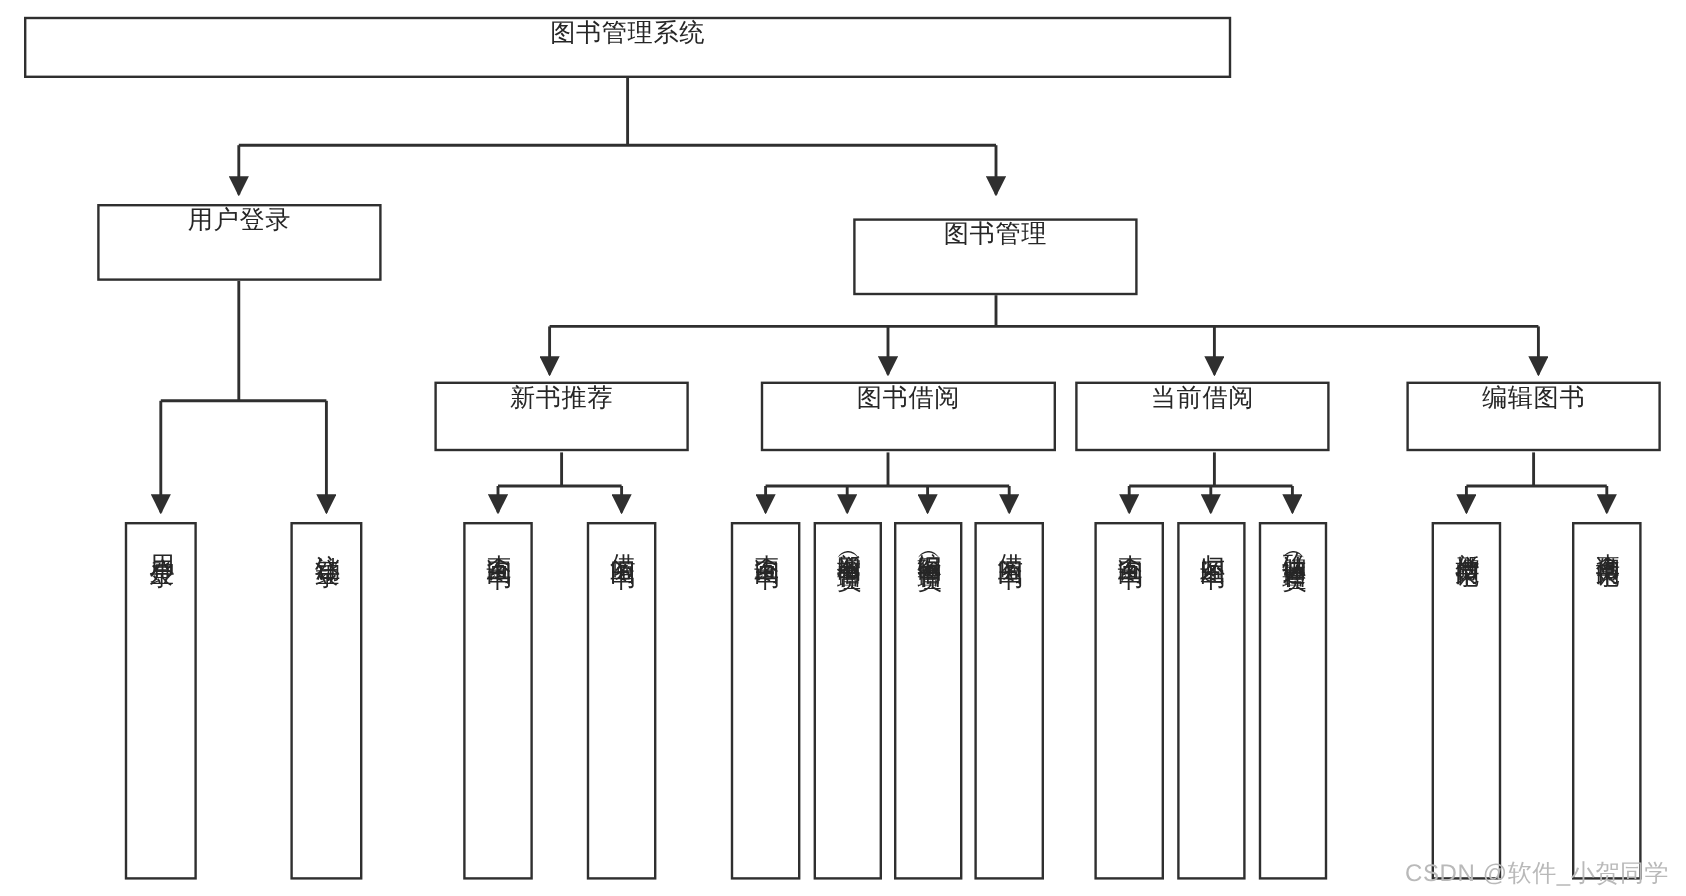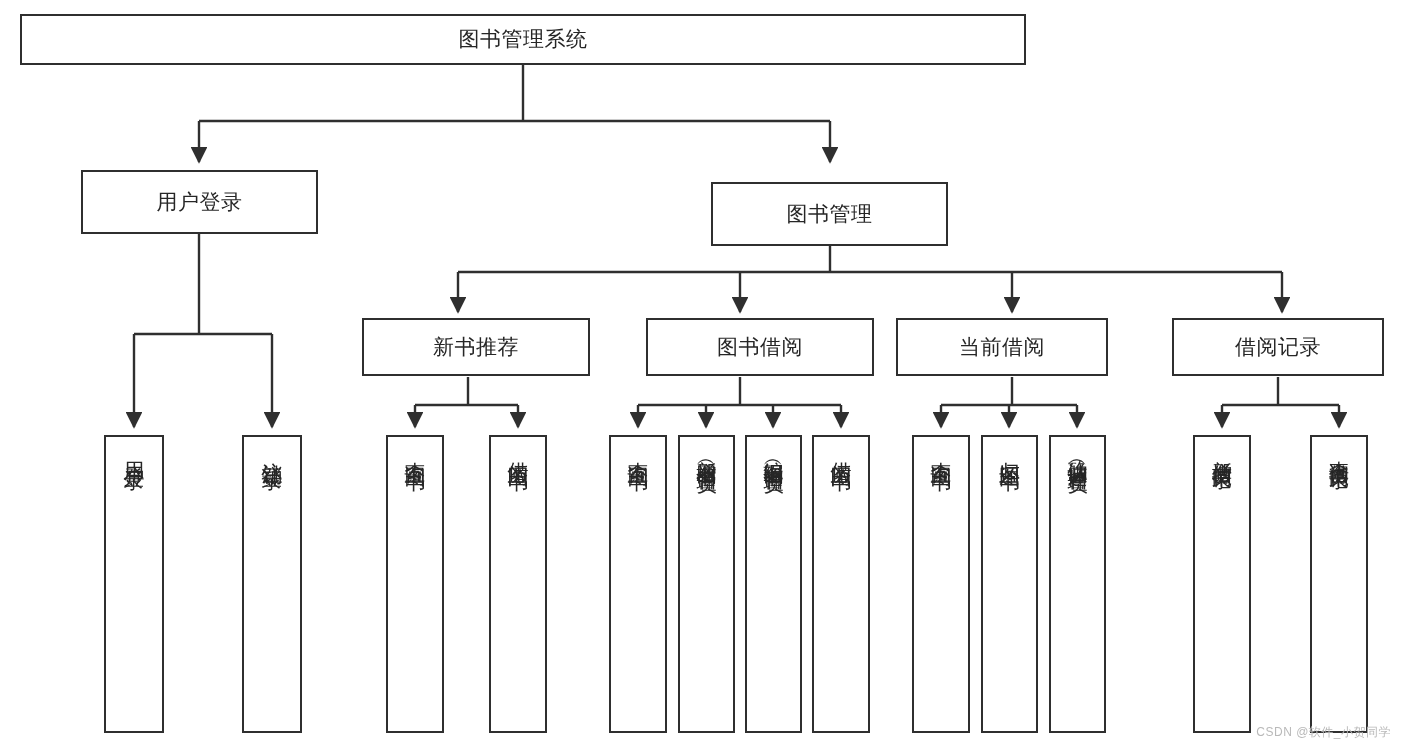--- a/index.html
+++ b/index.html
@@ -17,21 +17,21 @@
     position:absolute;left:0;top:0;
     width:1405px;height:747px;
     pointer-events:none;
   }
   .node{
     position:absolute;
     box-sizing:border-box;
     border:2px solid #2f2f2f;
     background:#ffffff;
     display:flex;
-    align-items:center;
+    align-items:flex-start;
     justify-content:center;
     color:#222222;
   }
   .node .label{
     display:block;
     text-align:center;
     line-height:1.18;
     color:#262626;
     letter-spacing:0.5px;
   }
@@ -52,21 +52,21 @@
     letter-spacing:3px;
     white-space:nowrap;
   }
   .node.vert.tall .label{
     font-size:20px;
     letter-spacing:2px;
   }
   #watermark{
     position:absolute;
     right:14px;bottom:6px;
-    font-size:12px;
+    font-size:20px;
     color:#b9b9b9;
     letter-spacing:0.5px;
     white-space:nowrap;
     user-select:none;
   }
 </style>
 </head>
 <body>
 
 <div id="diagram">
@@ -125,31 +125,31 @@
     <span class="label">图书管理系统</span>
   </div>
 
   <div class="node horiz" style="left:81px;top:170px;width:237px;height:64px;">
     <span class="label">用户登录</span>
   </div>
   <div class="node horiz" style="left:711px;top:182px;width:237px;height:64px;">
     <span class="label">图书管理</span>
   </div>
 
-  <div class="node horiz" style="left:362px;top:318px;width:228px;height:58px;">
+  <div class="node horiz" style="left:362px;top:318px;width:212px;height:58px;">
     <span class="label">新书推荐</span>
   </div>
-  <div class="node horiz" style="left:634px;top:318px;width:228px;height:58px;margin-left:12px;">
+  <div class="node horiz" style="left:634px;top:318px;width:246px;height:58px;">
     <span class="label">图书借阅</span>
   </div>
   <div class="node horiz" style="left:896px;top:318px;width:212px;height:58px;">
     <span class="label">当前借阅</span>
   </div>
   <div class="node horiz" style="left:1172px;top:318px;width:212px;height:58px;">
-    <span class="label">借阅记录</span>
+    <span class="label">编辑图书</span>
   </div>
 
   <div class="node vert" style="left:104px;top:435px;width:60px;height:298px;">
     <span class="label">用户登录</span>
   </div>
   <div class="node vert" style="left:242px;top:435px;width:60px;height:298px;">
     <span class="label">注销登录</span>
   </div>
 
   <div class="node vert" style="left:386px;top:435px;width:58px;height:298px;">

